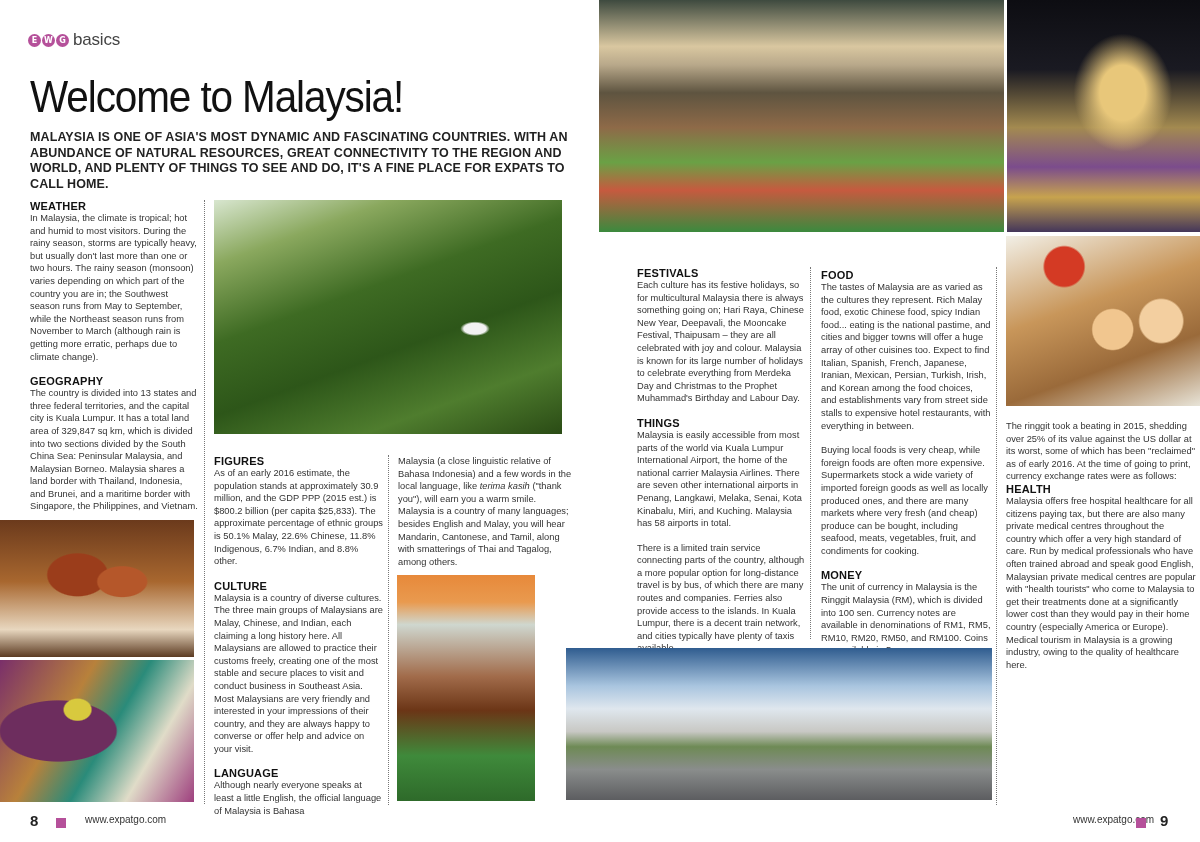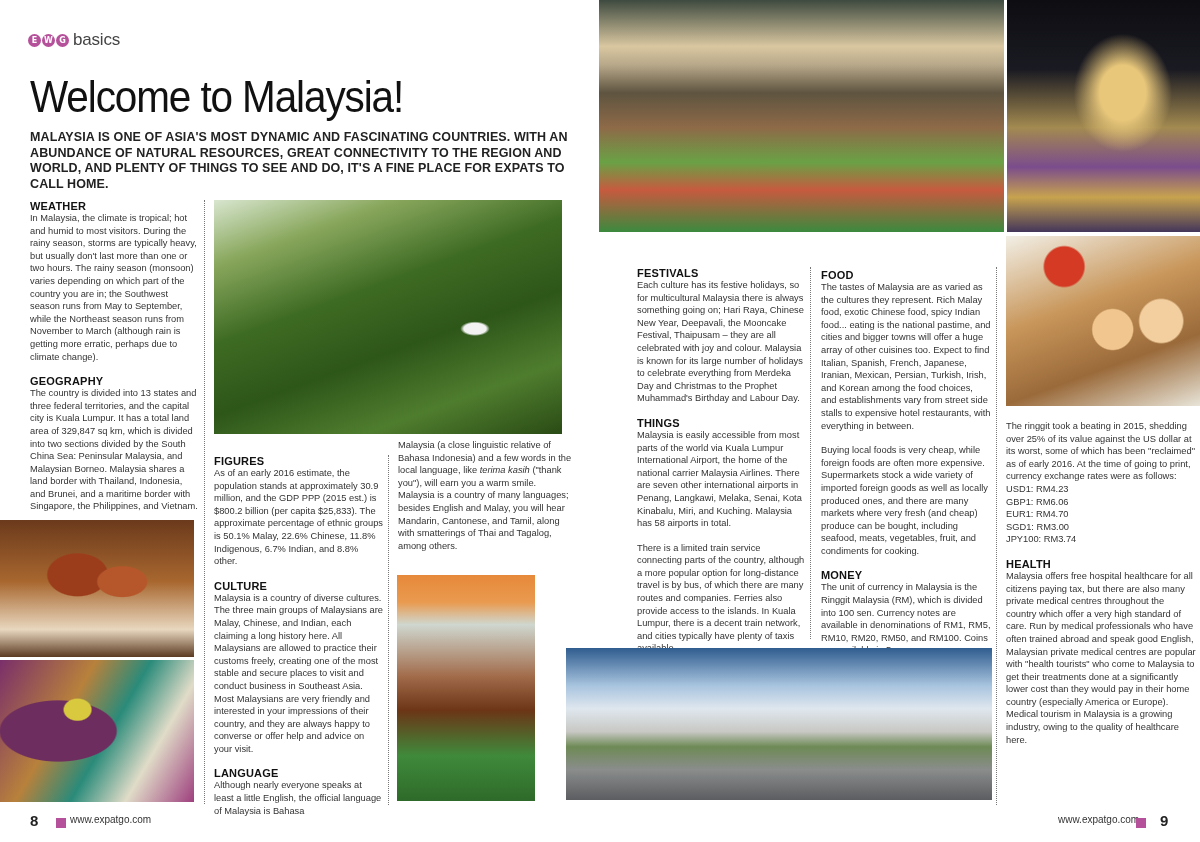--- a/index.html
+++ b/index.html
@@ -48,21 +48,21 @@
       linear-gradient(180deg, #0d0d12 0%, #1a1a22 30%, #a38a50 55%, #7b4c8c 72%, #c7a34e 85%, #44365a 100%); }
   .ph-food { background:
       radial-gradient(circle at 30% 18%, #d43a24 0 10%, transparent 11%),
       radial-gradient(circle at 55% 55%, #f1c68f 0 14%, transparent 15%),
       radial-gradient(circle at 80% 50%, #f3cfa0 0 12%, transparent 13%),
       linear-gradient(160deg, #f2efe6 0%, #c8965a 40%, #9a6a3a 70%, #e8e4d8 100%); }
   .ph-train { background:
       linear-gradient(180deg, #2f5c8f 0%, #a9c5df 25%, #dfe7ee 40%, #c8c8c4 55%, #6e8a55 65%, #8a8d8c 80%, #5c5d60 100%); }
 
   .footer-num { font-size: 15px; font-weight: bold; color: #222; }
-  .footer-url { font-size: 10px; color: #333; }
+  .footer-url { font-size: 10px; color: #333; margin-left: 15px; }
   .sq { width: 10px; height: 10px; background: #b5509a; display: inline-block; }
 </style>
 </head>
 <body>
 
 <div class="abs logo">
   <span class="circ">E</span>
   <span class="circ">W</span>
   <span class="circ">G</span>
   <span class="basics">basics</span>
@@ -89,21 +89,21 @@
   <h3>FIGURES</h3>
   <p>As of an early 2016 estimate, the population stands at approximately 30.9 million, and the GDP PPP (2015 est.) is $800.2 billion (per capita $25,833). The approximate percentage of ethnic groups is 50.1% Malay, 22.6% Chinese, 11.8% Indigenous, 6.7% Indian, and 8.8% other.</p>
   <h3>CULTURE</h3>
   <p>Malaysia is a country of diverse cultures. The three main groups of Malaysians are Malay, Chinese, and Indian, each claiming a long history here. All Malaysians are allowed to practice their customs freely, creating one of the most stable and secure places to visit and conduct business in Southeast Asia. Most Malaysians are very friendly and interested in your impressions of their country, and they are always happy to converse or offer help and advice on your visit.</p>
   <h3>LANGUAGE</h3>
   <p>Although nearly everyone speaks at least a little English, the official language of Malaysia is Bahasa</p>
 </div>
 
 <div class="abs dots" style="left:388px; top:455px; height:350px;"></div>
 
-<div class="abs col" style="left:398px; top:439px; width:176px;">
+<div class="abs col" style="left:398px; top:455px; width:176px;">
   <p><span>Malaysia (a close linguistic relative of Bahasa Indonesia) and a few words in the local language, like </span><i>terima kasih</i><span> ("thank you"), will earn you a warm smile. Malaysia is a country of many languages; besides English and Malay, you will hear Mandarin, Cantonese, and Tamil, along with smatterings of Thai and Tagalog, among others.</span></p>
 </div>
 
 <div class="abs photo ph-grill" style="left:397px; top:575px; width:138px; height:226px;"></div>
 
 <div class="abs footer-num" style="left:30px; top:812px;">8</div>
 <div class="abs" style="left:56px; top:814px;"><span class="sq"></span></div>
 <div class="abs footer-url" style="left:70px; top:814px;">www.expatgo.com</div>
 
 <div class="abs photo ph-market" style="left:599px; top:0; width:405px; height:232px;"></div>
@@ -127,26 +127,19 @@
   <h3>MONEY</h3>
   <p>The unit of currency in Malaysia is the Ringgit Malaysia (RM), which is divided into 100 sen. Currency notes are available in denominations of RM1, RM5, RM10, RM20, RM50, and RM100. Coins are available in 5 sen,</p>
 </div>
 
 <div class="abs dots" style="left:996px; top:267px; height:538px;"></div>
 
 <div class="abs photo ph-train" style="left:566px; top:648px; width:426px; height:152px;"></div>
 
 <div class="abs col" style="left:1006px; top:420px; width:190px;">
   <p style="margin-bottom:0;">The ringgit took a beating in 2015, shedding over 25% of its value against the US dollar at its worst, some of which has been "reclaimed" as of early 2016. At the time of going to print, currency exchange rates were as follows:</p>
-  <div style="margin-bottom:12px;">
-    <div>USD1: RM4.23</div>
-    <div>GBP1: RM6.06</div>
-    <div>EUR1: RM4.70</div>
-    <div>SGD1: RM3.00</div>
-    <div>JPY100: RM3.74</div>
-  </div>
   <h3>HEALTH</h3>
   <p>Malaysia offers free hospital healthcare for all citizens paying tax, but there are also many private medical centres throughout the country which offer a very high standard of care. Run by medical professionals who have often trained abroad and speak good English, Malaysian private medical centres are popular with "health tourists" who come to Malaysia to get their treatments done at a significantly lower cost than they would pay in their home country (especially America or Europe). Medical tourism in Malaysia is a growing industry, owing to the quality of healthcare here.</p>
 </div>
 
 <div class="abs footer-url" style="left:1058px; top:814px;">www.expatgo.com</div>
 <div class="abs" style="left:1136px; top:814px;"><span class="sq"></span></div>
 <div class="abs footer-num" style="left:1160px; top:812px;">9</div>
 
 </body></html>

